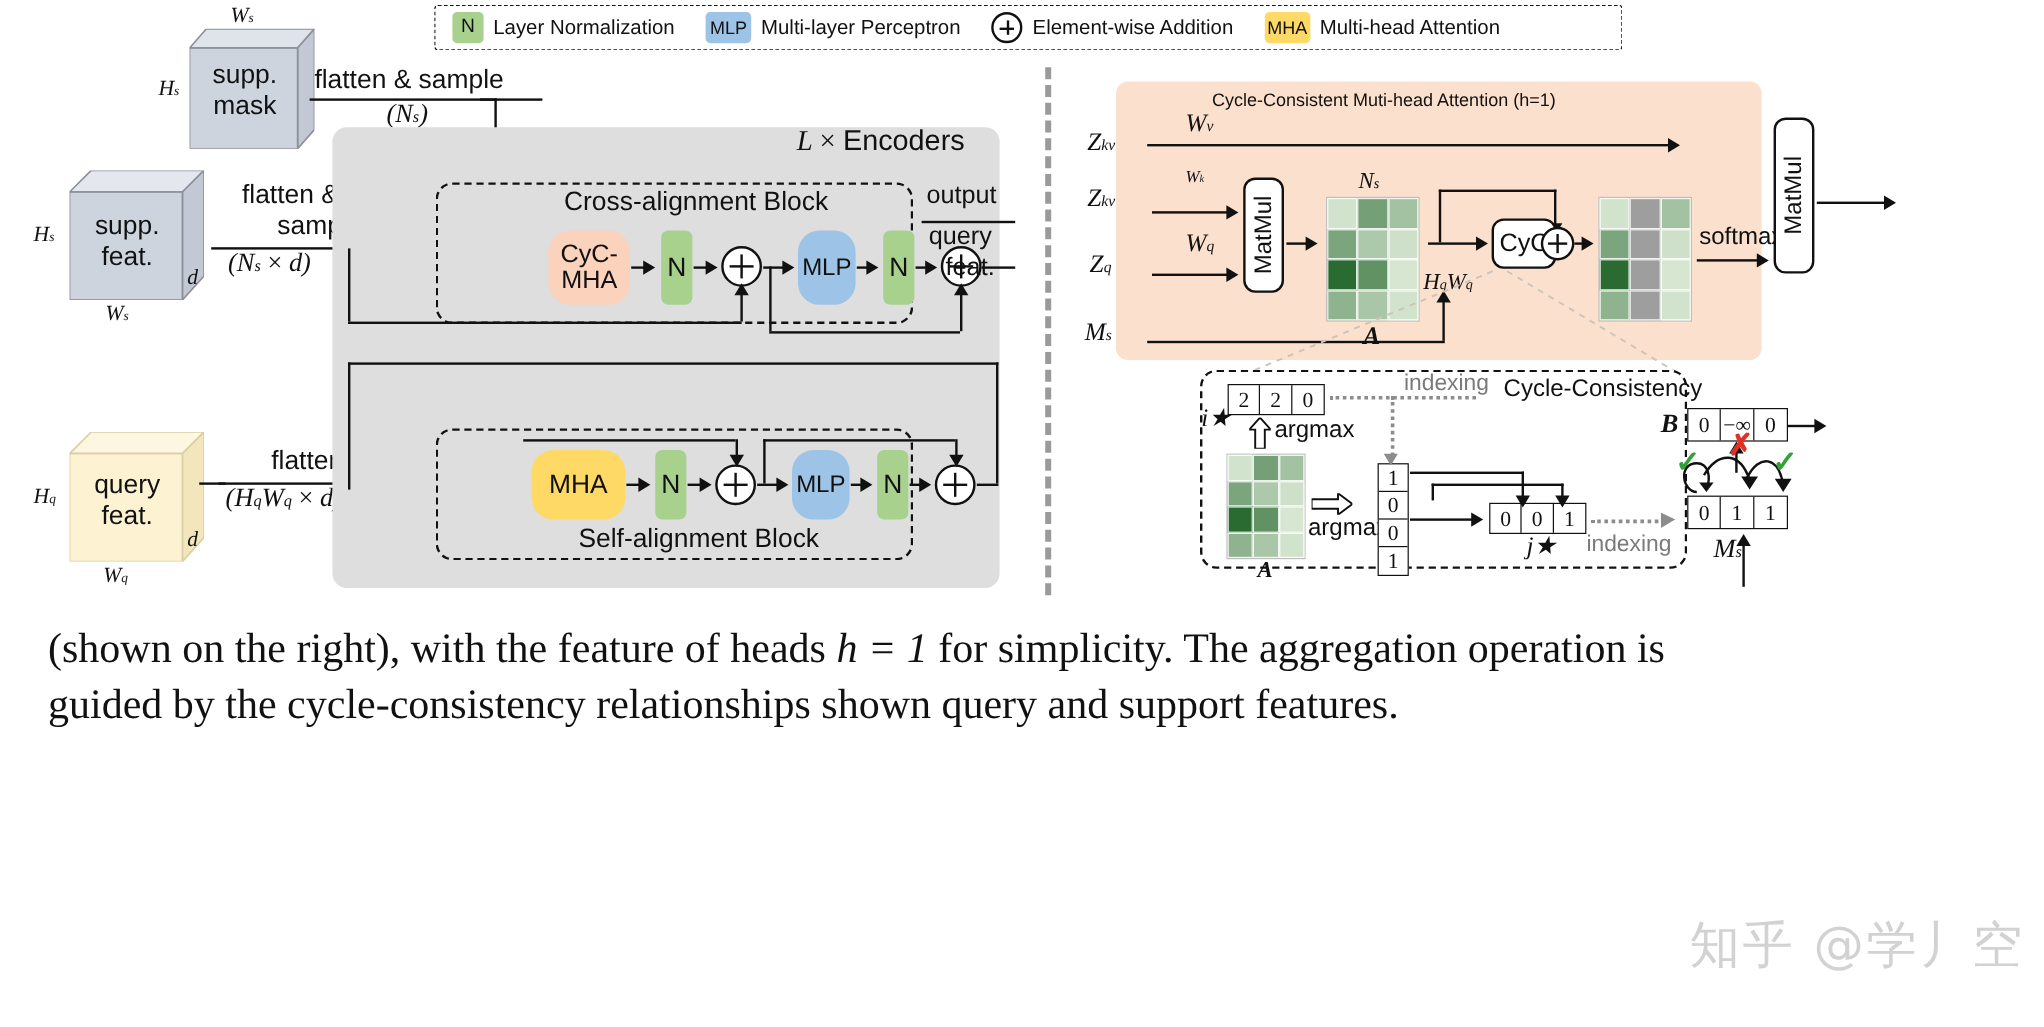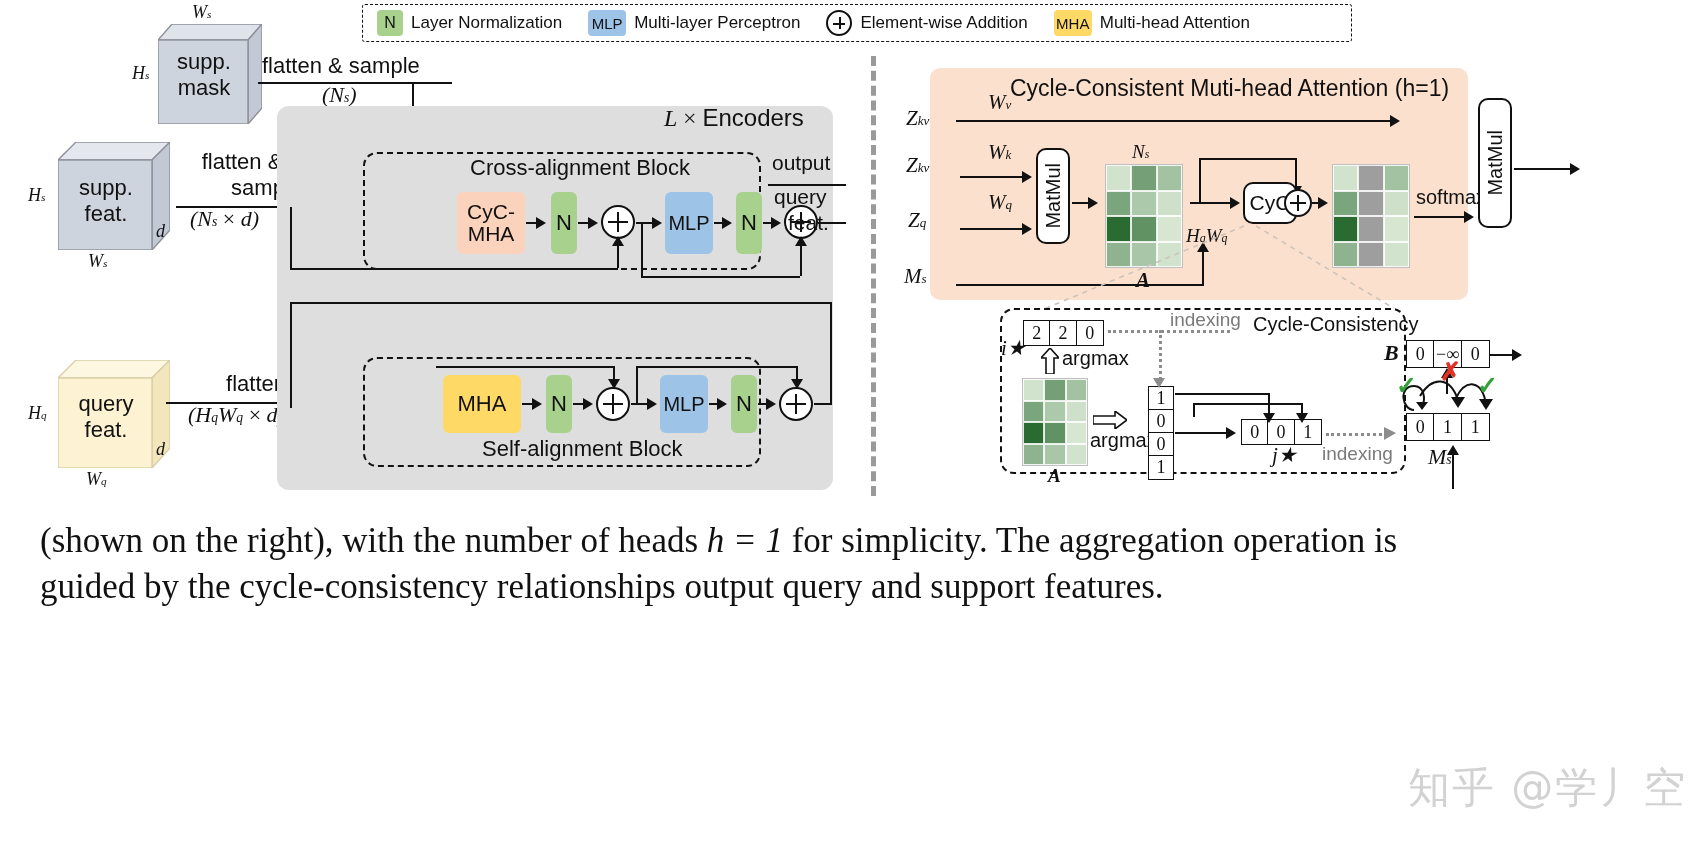--- a/index.html
+++ b/index.html
@@ -58,21 +58,21 @@
   }
   .dashbox { position:absolute; border:2px dashed #111; border-radius:14px; }
 
   
   #divider { position:absolute; left:871px; top:56px; width:0; height:440px;
              border-left:5px dashed #9a9a9a; }
 
   
   .blk {
     position:absolute; display:flex; align-items:center; justify-content:center;
-    border-radius:6px; font-size:22px; color:#111; text-align:center; line-height:1.05;
+    border-radius:18px; font-size:22px; color:#111; text-align:center; line-height:1.05;
   }
   .blk.green { background:#a9d18e; border-radius:6px; }
   .blk.blue  { background:#9dc3e6; }
   .blk.yellow{ background:#ffd966; }
   .blk.peach { background:#fbd2bb; }
   .blk.white { background:#fff; border:2px solid #111; border-radius:10px; }
 
   .plus { position:absolute; border:2.2px solid #111; border-radius:50%; background:#fff; }
   .plus:before,.plus:after{content:"";position:absolute;background:#111;}
   .plus:before{left:16%;right:16%;top:calc(50% - 1px);height:2.2px;}
@@ -300,29 +300,29 @@
   <div class="ln lnv" style="left:636px; top:366px; height:37px;"></div>
   <div class="ln lnv" style="left:796px; top:366px; height:15px;"></div>
   <div class="arrow-d" style="left:791px; top:379px;"></div>
 
   <div class="ln lnh" style="left:814px; top:403px; width:18px;"></div>
   <div class="ln lnv" style="left:830px; top:302px; height:101px;"></div>
   <div class="ln lnh" style="left:290px; top:302px; width:542px;"></div>
   <div class="ln lnv" style="left:290px; top:302px; height:106px;"></div>
 
   <div id="cyc-panel"></div>
-  <div class="lbl" style="left:1010px; top:76px; font-size:23px;">Cycle-Consistent Muti-head Attention (h=1)</div>
+  <div class="lbl" style="left:1010px; top:76px; font-size:15px;">Cycle-Consistent Muti-head Attention (h=1)</div>
 
   <div class="mth" style="left:906px; top:108px; font-size:21px;">Z<span class="sub">kv</span></div>
   <div class="mth" style="left:988px; top:92px; font-size:21px;">W<span class="sub">v</span></div>
   <div class="ln lnh" style="left:956px; top:120px; width:440px;"></div>
   <div class="arrow-r" style="left:1390px; top:115px;"></div>
 
   <div class="mth" style="left:906px; top:155px; font-size:21px;">Z<span class="sub">kv</span></div>
-  <div class="mth" style="left:988px; top:142px; font-size:21px;text-align:right;">W<span class="sub">k</span></div>
+  <div class="mth" style="left:988px; top:142px; font-size:14px;text-align:right;">W<span class="sub">k</span></div>
   <div class="ln lnh" style="left:960px; top:176px; width:66px;"></div>
   <div class="arrow-r" style="left:1022px; top:171px;"></div>
 
   <div class="mth" style="left:908px; top:210px; font-size:21px;">Z<span class="sub">q</span></div>
   <div class="mth" style="left:988px; top:192px; font-size:21px;">W<span class="sub">q</span></div>
   <div class="ln lnh" style="left:960px; top:228px; width:66px;"></div>
   <div class="arrow-r" style="left:1022px; top:223px;"></div>
 
   <div class="mth" style="left:904px; top:266px; font-size:21px;">M<span class="sub">s</span></div>
   <div class="ln lnh" style="left:956px; top:284px; width:248px;"></div>
@@ -498,17 +498,17 @@
     <path d="M76,28 C86,8 102,10 106,34" fill="none" stroke="#111" stroke-width="2"></path>
     <polygon points="106,40 99,29 113,29" fill="#111"></polygon>
   </svg>
   <div class="lbl" style="left:1396px; top:372px; font-size:25px; color:#35a03a; font-weight:bold;">✓</div>
   <div class="lbl" style="left:1440px; top:358px; font-size:25px; color:#e03127; font-weight:bold;">✗</div>
   <div class="lbl" style="left:1477px; top:372px; font-size:25px; color:#35a03a; font-weight:bold;">✓</div>
 
 </div>
 
 <div id="caption">
-  <div><span>(shown on the right), with the number of heads </span><span class="it">h = 1</span><span> for simplicity. The aggregation operation is</span></div>
-  <div>guided by the cycle-consistency relationships output query and support features.</div>
+  <div><span>(shown on the right), with the feature of heads </span><span class="it">h = 1</span><span> for simplicity. The aggregation operation is</span></div>
+  <div>guided by the cycle-consistency relationships shown query and support features.</div>
 </div>
 
 <div id="watermark">知乎 @学丿空</div>
 
 </body></html>

